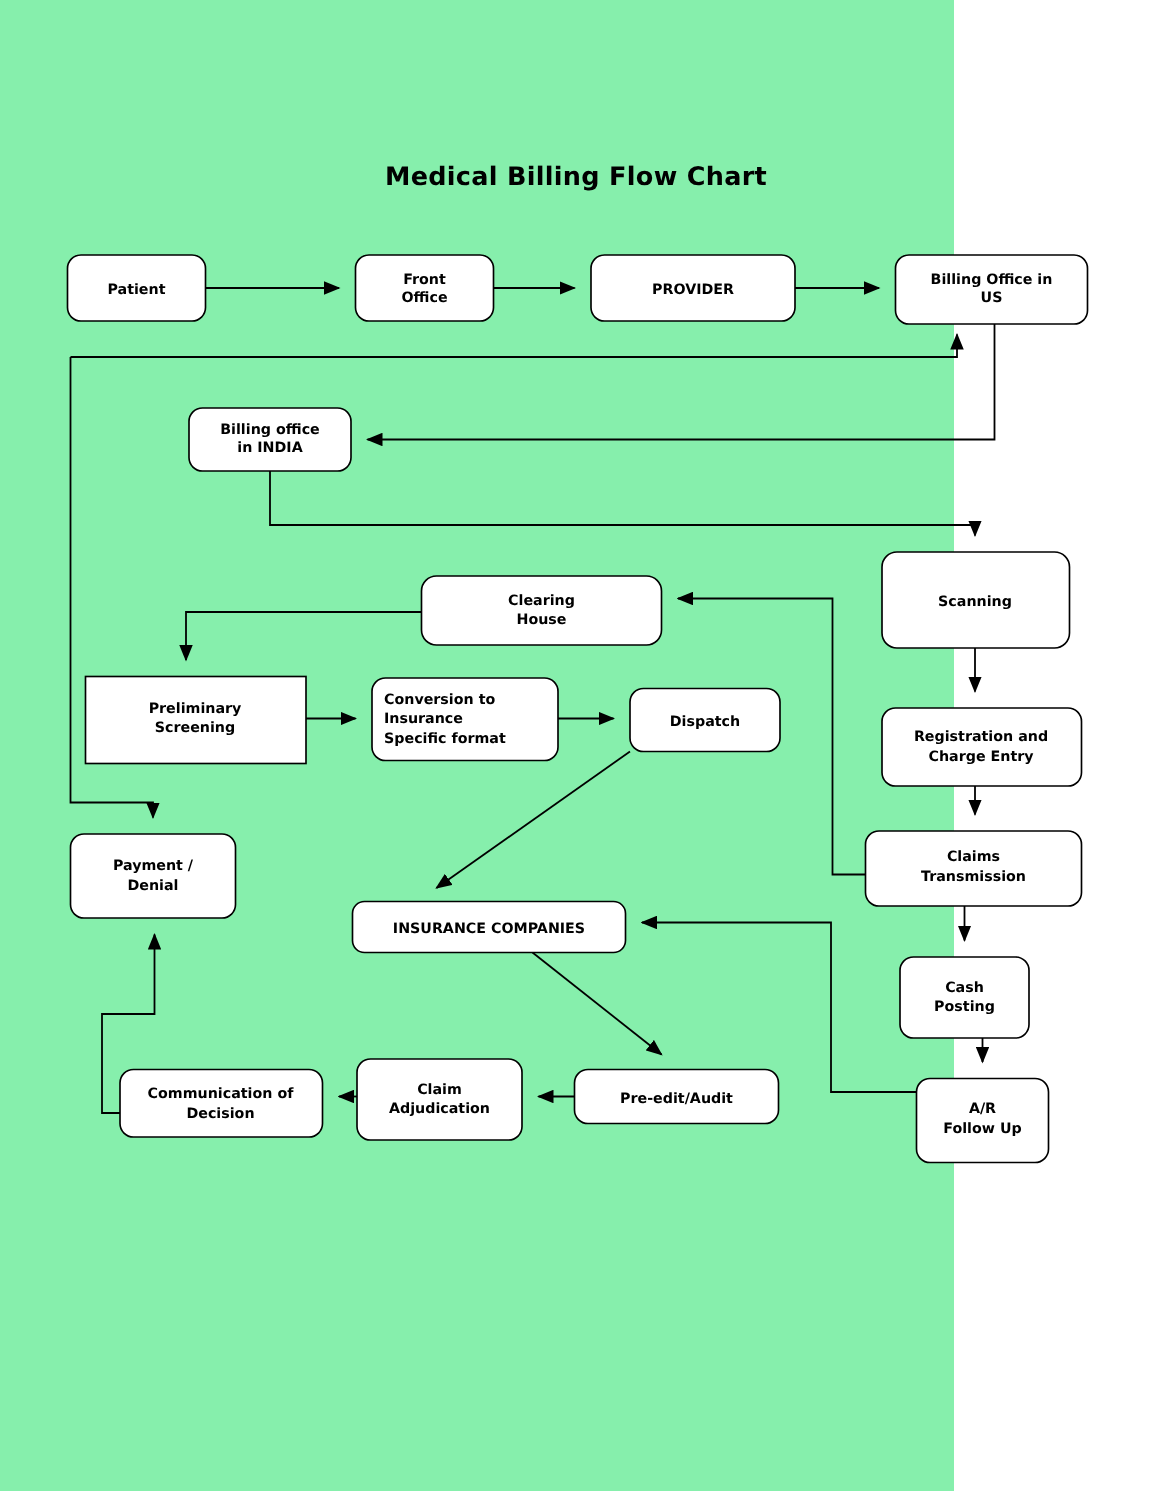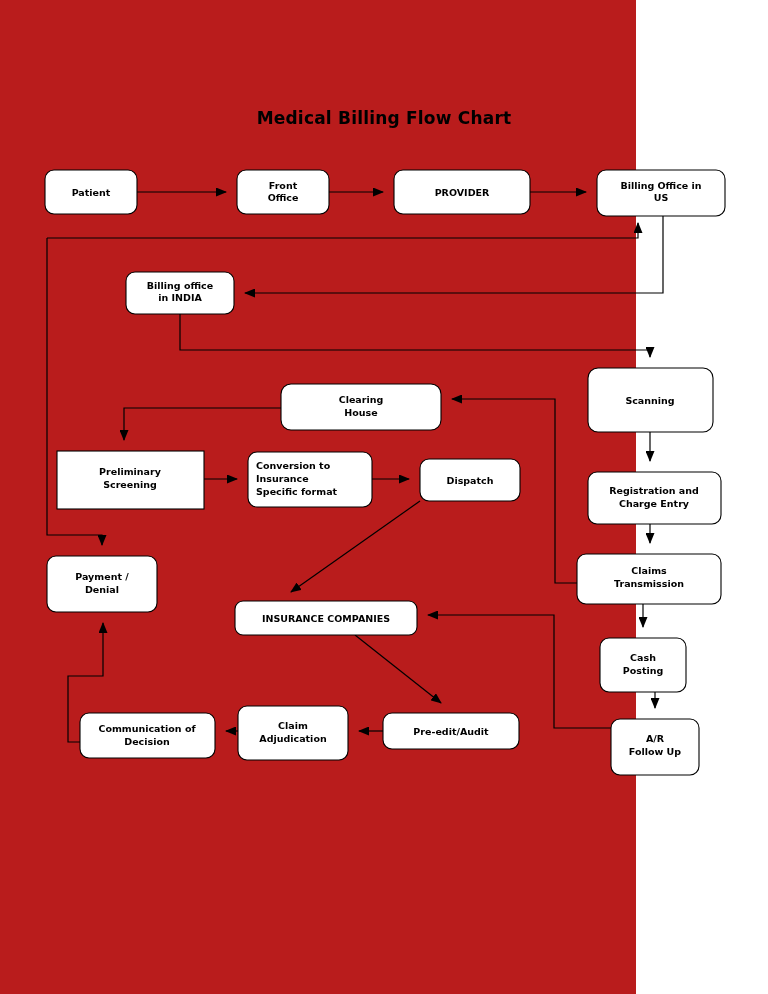--- a/index.html
+++ b/index.html
@@ -10,21 +10,21 @@
   body {
     width: 768px;
     height: 994px;
     font-family: "DejaVu Sans", sans-serif;
     overflow: hidden;
   }
   #page {
     position: relative;
     width: 636px;
     height: 994px;
-    background: #b91c1c;
+    background: #86efac;
   }
   #chart-title {
     position: absolute;
     left: 0;
     top: 108px;
     width: 768px;
     text-align: center;
     font-family: "DejaVu Sans", sans-serif;
     font-size: 17px;
     font-weight: bold;

